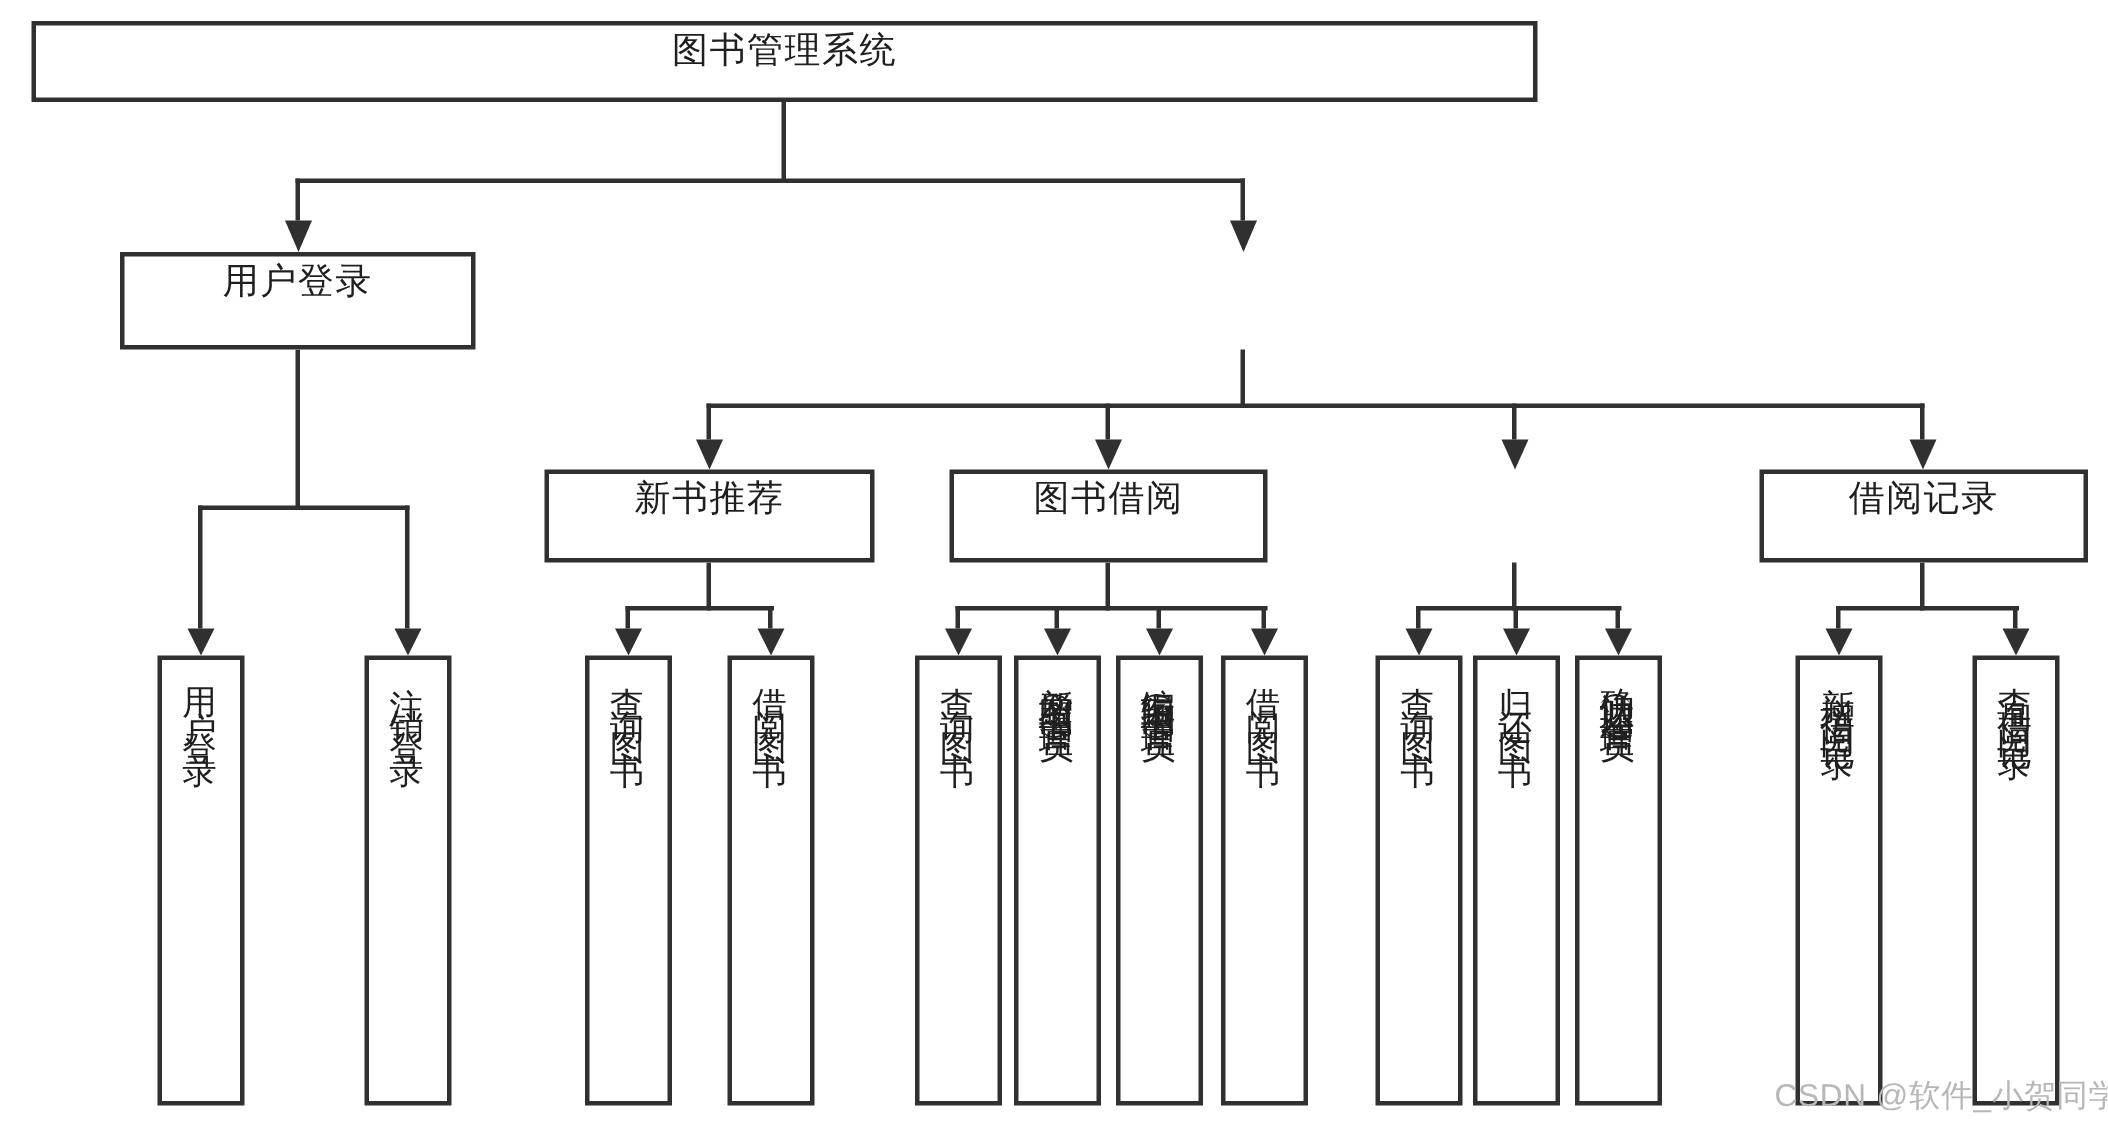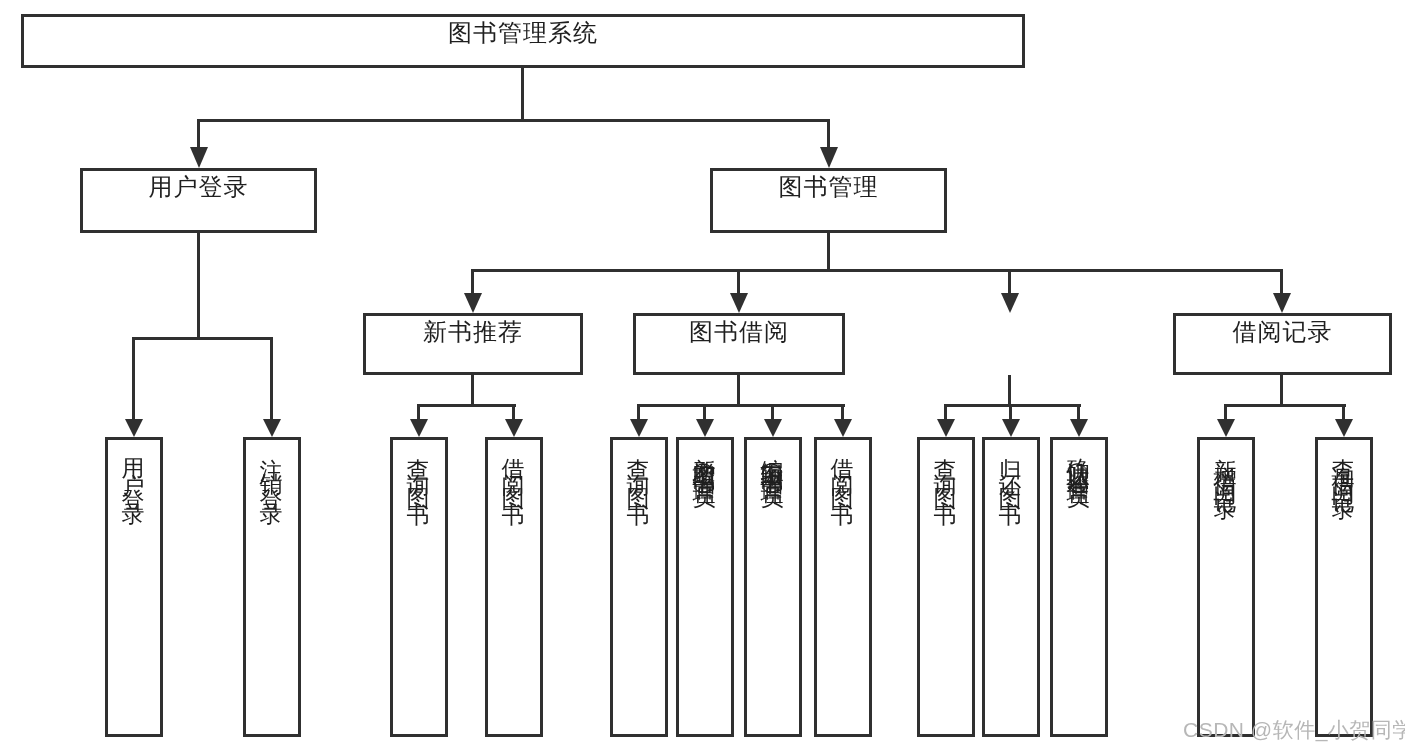--- a/index.html
+++ b/index.html
@@ -54,23 +54,20 @@
 
   <div class="vline" style="left:521px; top:68px; height:53px;"></div>
   <div class="hline" style="left:197px; top:119px; width:633px;"></div>
   <div class="vline" style="left:197px; top:119px; height:28px;"></div>
   <div class="arrow" style="left:190px; top:147px;"></div>
   <div class="vline" style="left:827px; top:119px; height:28px;"></div>
   <div class="arrow" style="left:820px; top:147px;"></div>
 
   <div class="node" style="left:80px; top:168px; width:237px; height:65px;">
     <span class="lbl">用户登录</span>
-  </div>
-  <div class="node" style="left:710px; top:168px; width:237px; height:65px;">
-    <span class="lbl">图书管理</span>
   </div>
 
   <div class="vline" style="left:197px; top:233px; height:107px;"></div>
   <div class="hline" style="left:132px; top:337px; width:141px;"></div>
   <div class="vline" style="left:132px; top:337px; height:82px;"></div>
   <div class="arrow small" style="left:125px; top:419px;"></div>
   <div class="vline" style="left:270px; top:337px; height:82px;"></div>
   <div class="arrow small" style="left:263px; top:419px;"></div>
 
   <div class="vline" style="left:827px; top:233px; height:39px;"></div>

